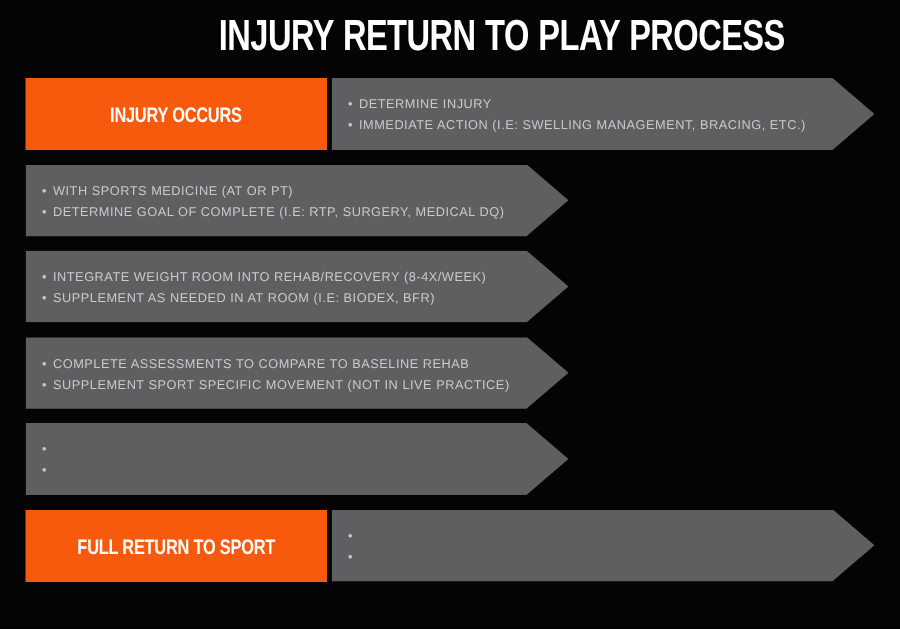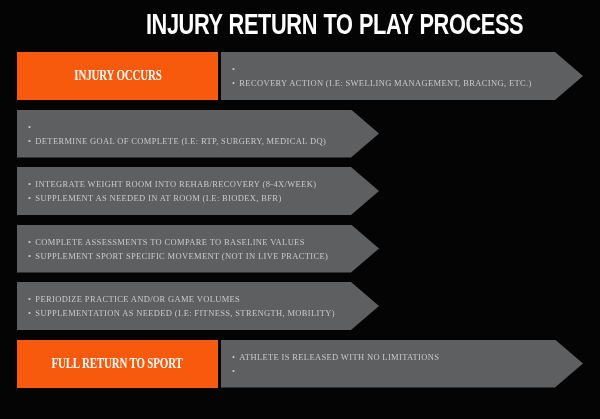--- a/index.html
+++ b/index.html
@@ -30,21 +30,20 @@
     transform: scaleX(0.75);
     transform-origin: 50% 50%;
   }
   .rows {
     position: absolute;
     top: 52px;
     left: 17px;
     display: flex;
     flex-direction: column;
     gap: 9.5px;
-    font-family: Liberation Serif, serif;
   }
   .row {
     display: flex;
     height: 48px;
   }
   .label-box {
     width: 201px;
     height: 48px;
     background: #F85A0D;
     margin-right: 3px;
@@ -99,32 +98,34 @@
 
   <div class="rows">
 
     <div class="row">
       <div class="label-box">
         <span class="label-text">INJURY OCCURS</span>
       </div>
       <div class="arrow-box">
         <div class="bullet-line">
           <span class="bullet-mark">•</span>
+          <span>DETERMINE INJURY</span>
         </div>
         <div class="bullet-line">
           <span class="bullet-mark">•</span>
-          <span>RECOVERY ACTION (I.E: SWELLING MANAGEMENT, BRACING, ETC.)</span>
+          <span>IMMEDIATE ACTION (I.E: SWELLING MANAGEMENT, BRACING, ETC.)</span>
         </div>
       </div>
     </div>
 
     <div class="row">
       <div class="arrow-box">
         <div class="bullet-line">
           <span class="bullet-mark">•</span>
+          <span>WITH SPORTS MEDICINE (AT OR PT)</span>
         </div>
         <div class="bullet-line">
           <span class="bullet-mark">•</span>
           <span>DETERMINE GOAL OF COMPLETE (I.E: RTP, SURGERY, MEDICAL DQ)</span>
         </div>
       </div>
     </div>
 
     <div class="row">
       <div class="arrow-box">
@@ -136,50 +137,47 @@
           <span class="bullet-mark">•</span>
           <span>SUPPLEMENT AS NEEDED IN AT ROOM (I.E: BIODEX, BFR)</span>
         </div>
       </div>
     </div>
 
     <div class="row">
       <div class="arrow-box">
         <div class="bullet-line">
           <span class="bullet-mark">•</span>
-          <span>COMPLETE ASSESSMENTS TO COMPARE TO BASELINE VALUES</span>
+          <span>COMPLETE ASSESSMENTS TO COMPARE TO BASELINE REHAB</span>
         </div>
         <div class="bullet-line">
           <span class="bullet-mark">•</span>
           <span>SUPPLEMENT SPORT SPECIFIC MOVEMENT (NOT IN LIVE PRACTICE)</span>
         </div>
       </div>
     </div>
 
     <div class="row">
       <div class="arrow-box">
         <div class="bullet-line">
           <span class="bullet-mark">•</span>
-          <span>PERIODIZE PRACTICE AND/OR GAME VOLUMES</span>
         </div>
         <div class="bullet-line">
           <span class="bullet-mark">•</span>
-          <span>SUPPLEMENTATION AS NEEDED (I.E: FITNESS, STRENGTH, MOBILITY)</span>
         </div>
       </div>
     </div>
 
     <div class="row">
       <div class="label-box">
         <span class="label-text">FULL RETURN TO SPORT</span>
       </div>
       <div class="arrow-box">
         <div class="bullet-line">
           <span class="bullet-mark">•</span>
-          <span>ATHLETE IS RELEASED WITH NO LIMITATIONS</span>
         </div>
         <div class="bullet-line">
           <span class="bullet-mark">•</span>
         </div>
       </div>
     </div>
 
   </div>
 </div>
 

